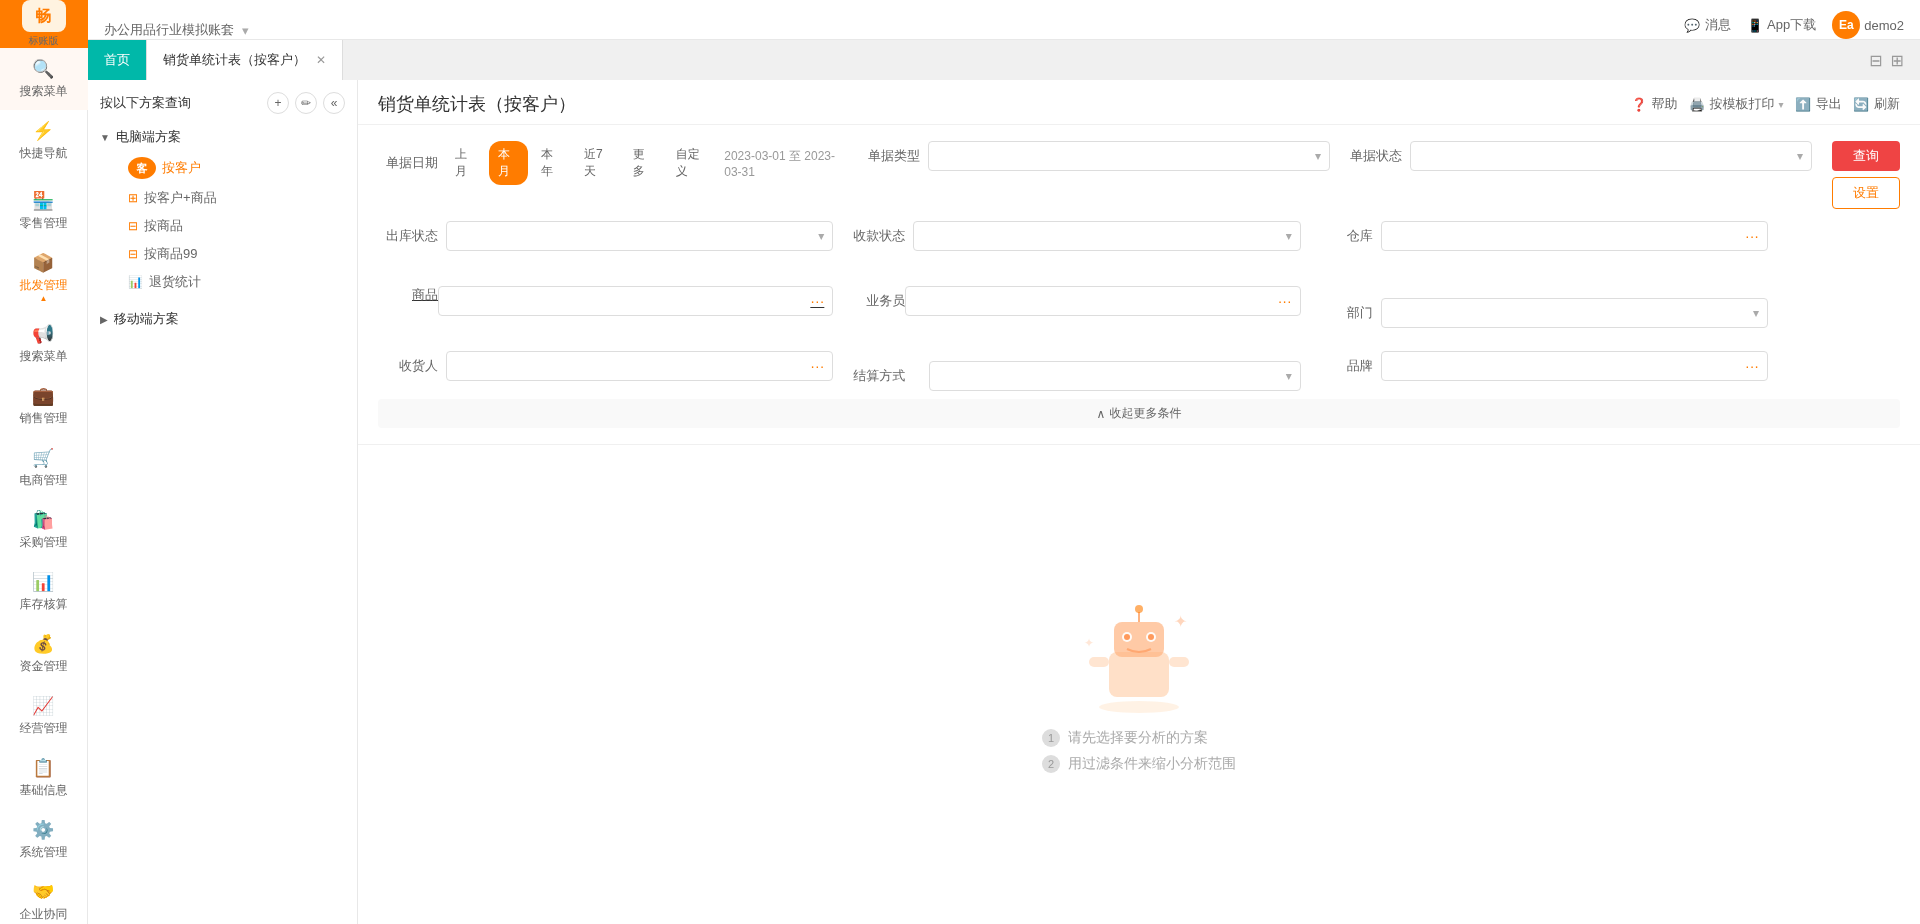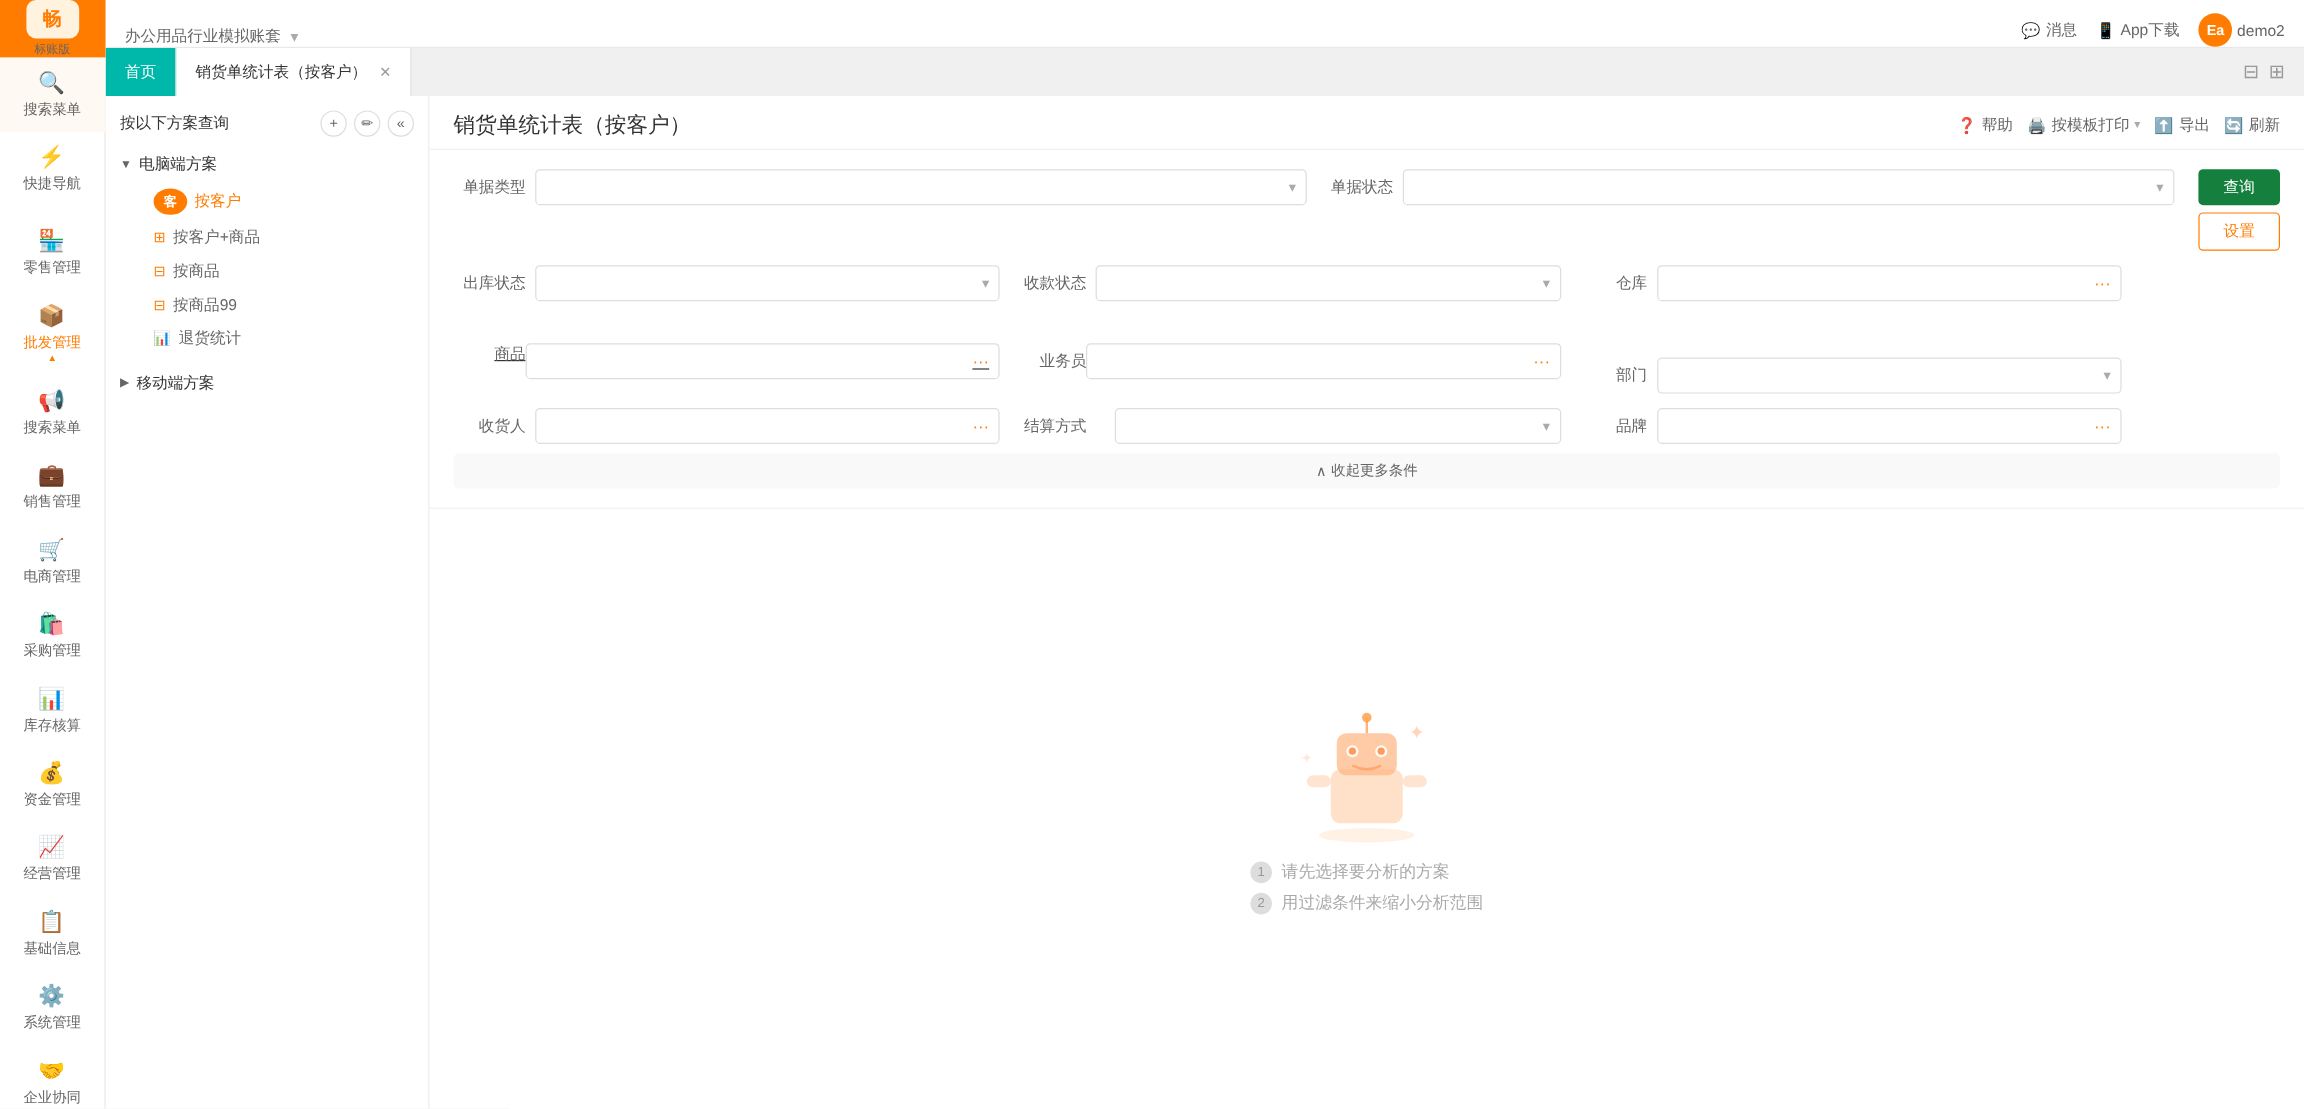--- a/index.html
+++ b/index.html
@@ -65,21 +65,21 @@
     .filter-date-group { display: flex; gap: 4px; align-items: center; }
     .date-btn { padding: 4px 8px; border-radius: 3px; font-size: 12px; cursor: pointer; color: #666; border: 1px solid transparent; }
     .date-btn.active { background: #ff7c00; color: #fff; border-radius: 12px; }
     .date-range { font-size: 12px; color: #999; margin-left: 4px; }
     .filter-dots { color: #ff7c00; font-size: 14px; cursor: pointer; }
     .filter-chevron { color: #aaa; font-size: 12px; }
     .collapse-bar { display: flex; align-items: center; justify-content: center; padding: 6px 0; cursor: pointer; color: #666; font-size: 12px; gap: 4px; background: #f9f9f9; border-radius: 4px; margin-top: 4px; }
 
     
     .query-btn-group { display: flex; flex-direction: column; gap: 6px; padding-left: 8px; }
-    .btn-query { background: #15803d; color: #fff; border: none; border-radius: 4px; padding: 6px 20px; font-size: 13px; cursor: pointer; }
+    .btn-query { background: #ef4444; color: #fff; border: none; border-radius: 4px; padding: 6px 20px; font-size: 13px; cursor: pointer; }
     .btn-set { background: #fff; color: #ff7c00; border: 1px solid #ff7c00; border-radius: 4px; padding: 6px 20px; font-size: 13px; cursor: pointer; }
 
     
     .empty-state { flex: 1; display: flex; flex-direction: column; align-items: center; justify-content: center; color: #aaa; font-size: 14px; gap: 12px; }
     .empty-hints { display: flex; flex-direction: column; gap: 8px; }
     .empty-hint { display: flex; align-items: center; gap: 8px; }
     .hint-num { width: 18px; height: 18px; border-radius: 50%; background: #ddd; display: flex; align-items: center; justify-content: center; font-size: 11px; color: #999; flex-shrink: 0; }
 
     
     .divider { height: 1px; background: #f0f0f0; margin: 4px 0; }
@@ -277,20 +277,35 @@
           <div class="page-action-btn">
             <span>🔄</span>
             <span>刷新</span>
           </div>
         </div>
       </div>
 
       <div class="filter-area">
 
         <div style="display:flex;gap:12px;align-items:flex-start;margin-bottom:12px;">
+          <div style="flex:1;">
+
+            <div style="display:flex;align-items:center;gap:8px;margin-bottom:6px;">
+              <span class="filter-label">单据日期</span>
+              <div class="filter-date-group">
+                <span class="date-btn">上月</span>
+                <span class="date-btn active">本月</span>
+                <span class="date-btn">本年</span>
+                <span class="date-btn">近7天</span>
+                <span class="date-btn">更多</span>
+                <span class="date-btn">自定义</span>
+                <span class="date-range">2023-03-01 至 2023-03-31</span>
+              </div>
+            </div>
+          </div>
 
           <div style="display:flex;align-items:center;gap:8px;flex:1;">
             <span class="filter-label">单据类型</span>
             <div class="filter-control" style="flex:1;">
               <span></span>
               <span class="filter-chevron">▾</span>
             </div>
           </div>
 
           <div style="display:flex;align-items:center;gap:8px;flex:1;">
@@ -358,21 +373,21 @@
         </div>
 
         <div style="display:flex;gap:12px;align-items:center;margin-bottom:8px;">
           <div style="display:flex;align-items:center;gap:8px;flex:1;">
             <span class="filter-label">收货人</span>
             <div class="filter-control" style="flex:1;">
               <span></span>
               <span class="filter-dots">···</span>
             </div>
           </div>
-          <div style="display:flex;align-items:center;gap:24px;flex:1;">
+          <div style="display:flex;align-items:center;gap:24px;flex:1;margin-top:21px;">
             <span class="filter-label">结算方式</span>
             <div class="filter-control" style="flex:1;">
               <span></span>
               <span class="filter-chevron">▾</span>
             </div>
           </div>
           <div style="display:flex;align-items:center;gap:8px;flex:1;">
             <span class="filter-label">品牌</span>
             <div class="filter-control" style="flex:1;">
               <span></span>

